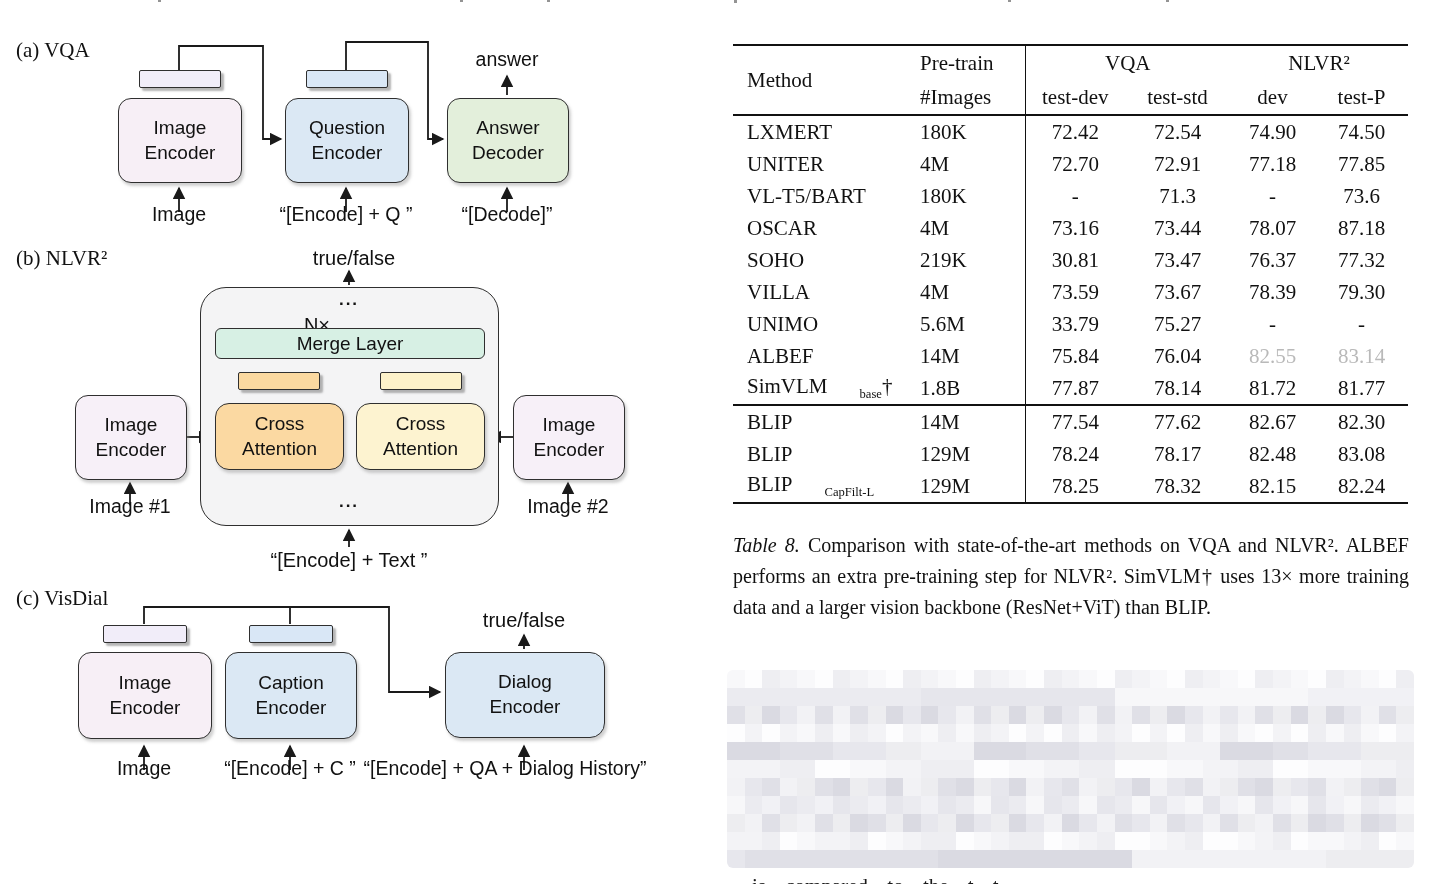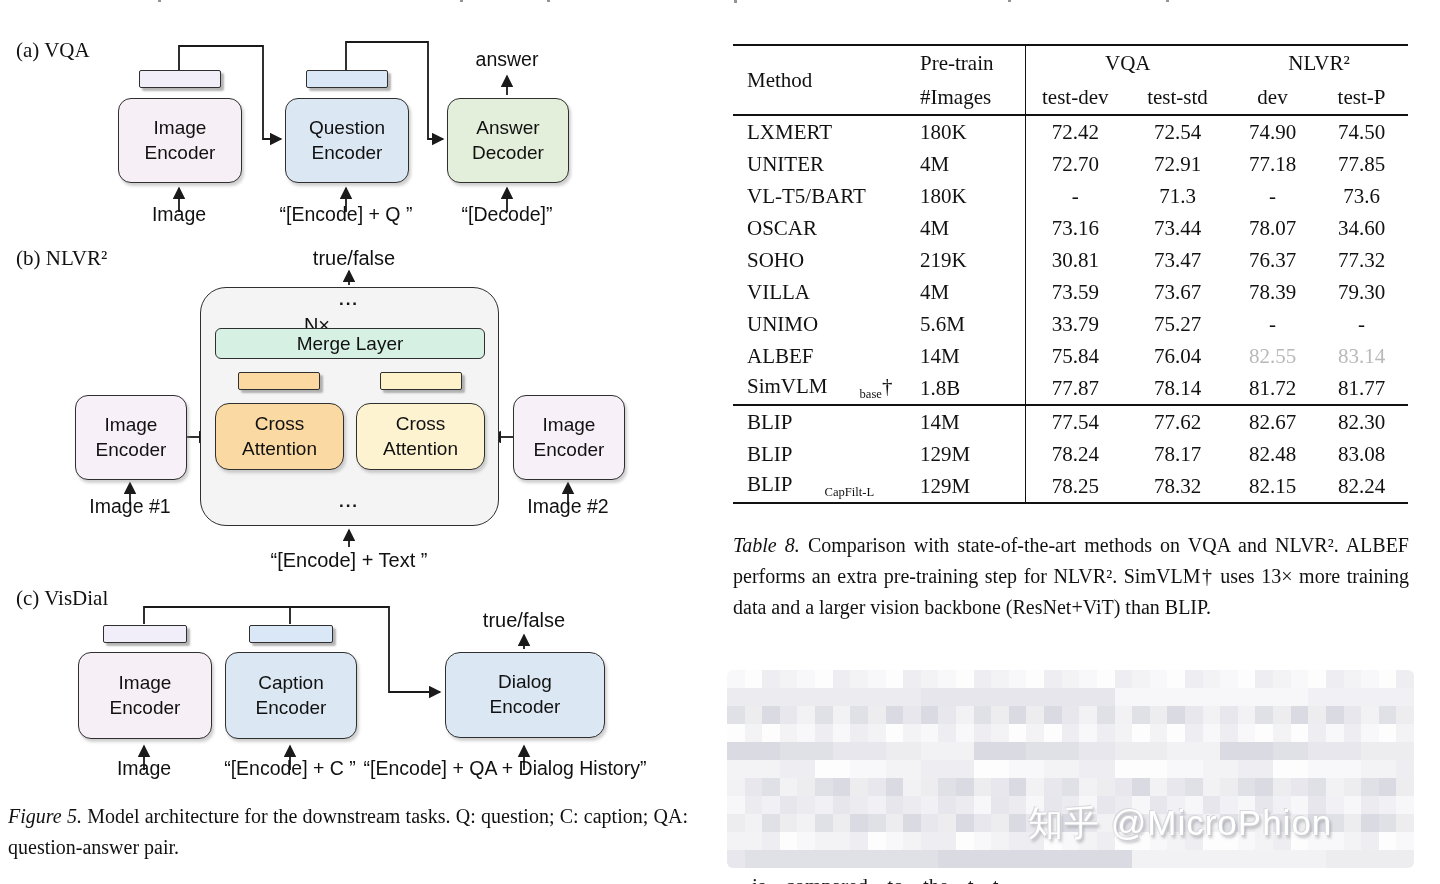--- a/index.html
+++ b/index.html
@@ -152,21 +152,20 @@
     <div class="dbox" style="left:225px;top:652px;width:130px;height:85px;background:#dbe8f4;">Caption
 Encoder</div>
     <div class="dbox" style="left:445px;top:652px;width:158px;height:84px;background:#dbe8f4;border-radius:15px;">Dialog
 Encoder</div>
     <div class="dlabel" style="left:354px;top:609px;font-size:20px;">true/false</div>
     <div class="dlabel" style="left:-26px;top:757px;">Image</div>
     <div class="dlabel" style="left:120px;top:757px;">“[Encode] + C ”</div>
     <div class="dlabel" style="left:335px;top:757px;">“[Encode] + QA + Dialog History”</div>
   </div>
 
-  <p class="caption" style="left:8px;top:801px;width:680px;margin:0;"><span class="ital">Figure 5.</span> <span>Model architecture for the downstream tasks.  Q: question; C: caption; QA: question-answer pair.</span></p>
 
   <table id="tbl">
     <colgroup>
       <col style="width:175px">
         <col style="width:117px">
         <col style="width:100px">
       <col style="width:105px">
         <col style="width:85px">
         <col style="width:93px">
     </colgroup>
@@ -209,21 +208,21 @@
           <td>71.3</td>
           <td>-</td>
           <td>73.6</td>
         </tr>
         <tr>
           <td class="left padm">OSCAR</td>
           <td class="left padp">4M</td>
           <td class="vr">73.16</td>
           <td>73.44</td>
           <td>78.07</td>
-          <td>34.60</td>
+          <td>87.18</td>
         </tr>
         <tr>
           <td class="left padm">SOHO</td>
           <td class="left padp">219K</td>
           <td class="vr">30.81</td>
           <td>73.47</td>
           <td>76.37</td>
           <td>77.32</td>
         </tr>
         <tr>
@@ -713,16 +712,15 @@
       <div style="background: rgb(242, 242, 245);"></div>
       <div style="background: rgb(242, 242, 245);"></div>
       <div style="background: rgb(242, 242, 245);"></div>
       <div style="background: rgb(242, 242, 245);"></div>
       <div style="background: rgb(237, 237, 240);"></div>
       <div style="background: rgb(237, 237, 240);"></div>
       <div style="background: rgb(237, 237, 240);"></div>
       <div style="background: rgb(237, 237, 240);"></div>
       <div style="background: rgb(237, 237, 240);"></div>
     </div>
-  <div id="watermark">知乎 @MicroPhion</div>
   <div id="bottom-crop">is compared to the t t</div>
 
 </div>
 
 </body></html>

